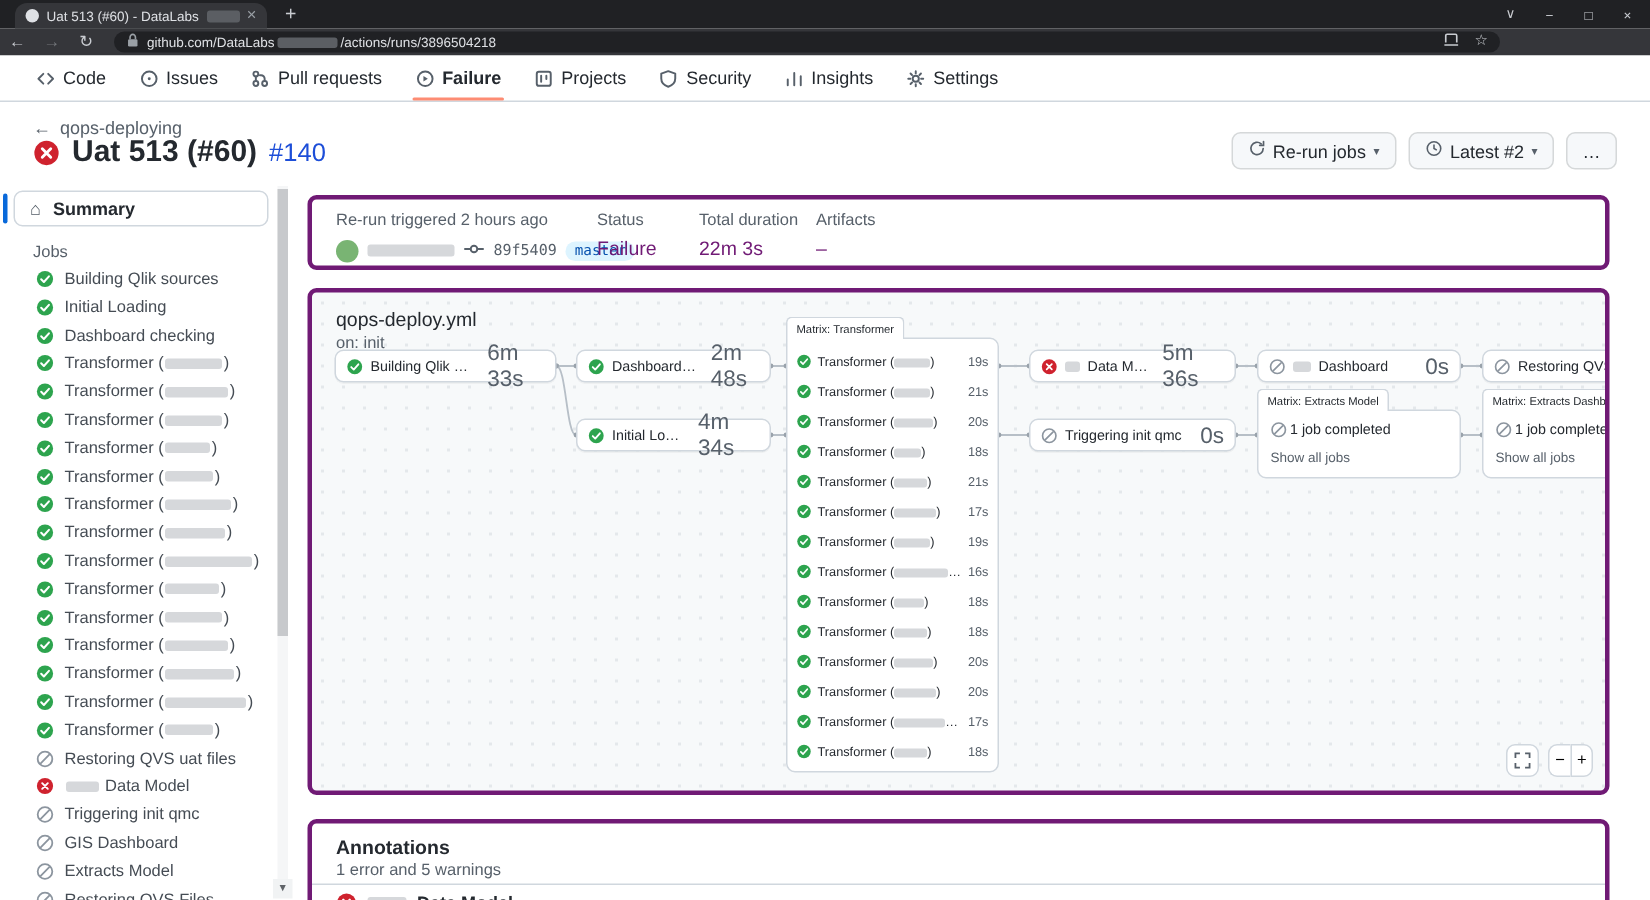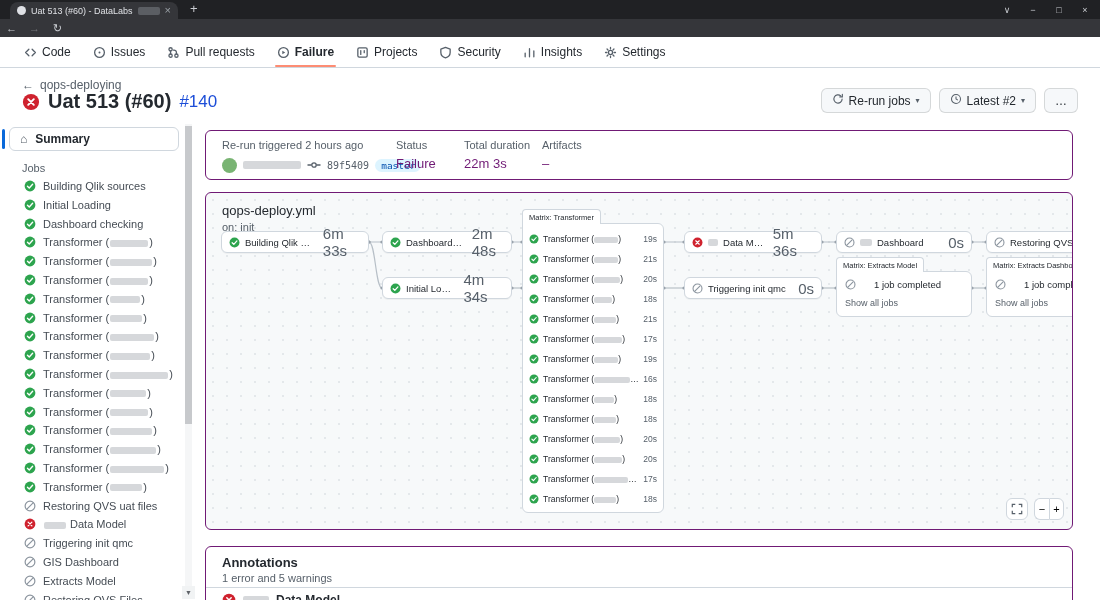--- a/index.html
+++ b/index.html
@@ -55,21 +55,21 @@
   #jobs-label{position:absolute;left:22px;top:42px;font-size:11px;color:#57606a}
   #joblist{position:absolute;left:0;top:58px;width:196px;height:430px}
   .jobrow{position:absolute;left:24px;height:16px;display:flex;align-items:center;gap:7px;font-size:11px;color:#454c54;white-space:nowrap;cursor:pointer}
   .jobrow .sicon{display:flex;align-items:center}
   .jobrow .mask{height:7px;margin:0 1px}
   #sb-track{position:absolute;left:185px;top:124px;width:7px;height:470px;background:#f5f6f7}
   #sb-thumb{position:absolute;left:0;top:2px;width:7px;height:298px;background:#c7c9cc}
   #sb-btn{position:absolute;left:182px;top:586px;width:13px;height:13px;background:#f1f3f4;color:#5f6368;font-size:7px;text-align:center;line-height:13px}
 
   
-  .card{position:absolute;background:#fff;border:1px solid #701a75;border-radius:6px}
+  .card{position:absolute;background:#fff;border:3px solid #701a75;border-radius:6px}
   #sum-card{left:205px;top:130px;width:868px;height:50px}
   #sum-trigger{position:absolute;left:16px;top:8px;font-size:11px;color:#57606a}
   #sum-actor{position:absolute;left:16px;top:25px;display:flex;align-items:center;gap:6px}
   .avatar16{width:15px;height:15px;border-radius:50%;background:#79b473}
   #sha{font-family:"DejaVu Sans Mono",monospace;font-size:10px;color:#57606a;cursor:pointer}
   .branch{font-family:"DejaVu Sans Mono",monospace;font-size:9.5px;color:#0550ae;background:#ddf4ff;padding:1px 6px;border-radius:10px;cursor:pointer}
   .sum-col{position:absolute;top:8px}
   .sum-label{font-size:11px;color:#57606a}
   .sum-value{font-size:13px;color:#701a75;margin-top:5px}
 
@@ -81,21 +81,21 @@
   .node{position:absolute;height:22px;background:#fff;border:1px solid #d0d7de;border-radius:6px;display:flex;align-items:center;gap:5px;padding:0 7px;font-size:9.5px;color:#24292f;z-index:2;box-shadow:0 1px 0 rgba(27,31,36,0.04);cursor:pointer}
   .node .lbl{white-space:nowrap;overflow:hidden;text-overflow:ellipsis}
   .node .dur{margin-left:auto;color:#57606a;font-size:15px;padding-left:4px}
   .node .mask{height:7px}
   .grp-tab{position:absolute;height:15px;background:#fff;border:1px solid #d0d7de;border-bottom:none;border-radius:4px 4px 0 0;font-size:7.5px;display:flex;align-items:center;padding:0 6px;color:#24292f;z-index:3;white-space:nowrap;cursor:pointer}
   .grp-box{position:absolute;background:#fff;border:1px solid #d0d7de;border-radius:0 6px 6px 6px;z-index:2}
   #mtx-box{left:316px;top:30px;width:142px;height:290px}
   .mrow{position:absolute;left:6px;right:6px;height:18px;display:flex;align-items:center;gap:4px;font-size:8.5px;color:#24292f;white-space:nowrap;cursor:pointer}
   .mrow .mask{height:6px}
   .mrow .dur{margin-left:auto;color:#57606a;font-size:8.5px}
-  .grp-row{position:absolute;left:8px;top:7px;display:flex;align-items:flex-start;gap:18px;font-size:9.5px;color:#24292f;white-space:nowrap}
+  .grp-row{position:absolute;left:8px;top:7px;display:flex;align-items:flex-start;gap:2px;font-size:9.5px;color:#24292f;white-space:nowrap}
   .grp-link{position:absolute;left:8px;top:26px;font-size:9px;color:#57606a;cursor:pointer;white-space:nowrap}
   .gbtn{position:absolute;background:#fff;border:1px solid #d0d7de;border-radius:6px;display:flex;align-items:center;justify-content:center;z-index:3;cursor:pointer;color:#24292f}
   #fs-btn{right:44px;bottom:9px;width:22px;height:22px}
   #zoom-group{position:absolute;right:8px;bottom:9px;width:30px;height:22px;display:flex;z-index:3}
   .zcell{position:relative;width:15px;height:22px;font-size:11px;border-radius:0;display:flex;align-items:center;justify-content:center;background:#fff;border:1px solid #d0d7de;cursor:pointer}
   .zcell:first-child{border-radius:6px 0 0 6px;border-right:none}
   .zcell:last-child{border-radius:0 6px 6px 0}
 
   
   #ann-card{left:205px;top:546px;width:868px;height:80px}
@@ -123,20 +123,38 @@
       <span>−</span>
       <span>□</span>
       <span>×</span>
     </div>
   </div>
 
   <div id="toolbar">
     <span class="navbtn">←</span>
     <span class="navbtn disabled">→</span>
     <span class="navbtn">↻</span>
+    <div id="omnibox">
+      <span><svg width="9" height="10" viewBox="0 0 10 11">
+            <rect x="1.5" y="4.5" width="7" height="5.5" rx="1" fill="#9aa0a6"></rect>
+            <path d="M3 4.5 V3 a2 2 0 0 1 4 0 V4.5" stroke="#9aa0a6" fill="none" stroke-width="1.2"></path>
+          </svg></span>
+      <span class="url">
+          <span>github.com/DataLabs</span>
+          <span class="mask mask-dark" style="width:40px"></span>
+          <span>/actions/runs/3896504218</span>
+        </span>
+      <span class="ob-right">
+        <span><svg width="11" height="11" viewBox="0 0 12 12">
+              <path d="M2 8 V3 a1 1 0 0 1 1-1 h6 a1 1 0 0 1 1 1 v5" fill="none" stroke="#c9ccd1" stroke-width="1.2"></path>
+              <path d="M1 9.8 h10" stroke="#c9ccd1" stroke-width="1.2"></path>
+            </svg></span>
+        <span class="tb-star">☆</span>
+      </span>
+    </div>
     <div class="tb-right">
       <span><svg width="11" height="11" viewBox="0 0 12 12">
             <rect x="1" y="2" width="10" height="8" rx="1.5" fill="none" stroke="#c9ccd1" stroke-width="1.2"></rect>
             <path d="M7.5 2 V10" stroke="#c9ccd1" stroke-width="1.2"></path>
           </svg></span>
       <span class="tb-avatar"></span>
       <span class="tb-kebab">⋮</span>
     </div>
   </div>
 

